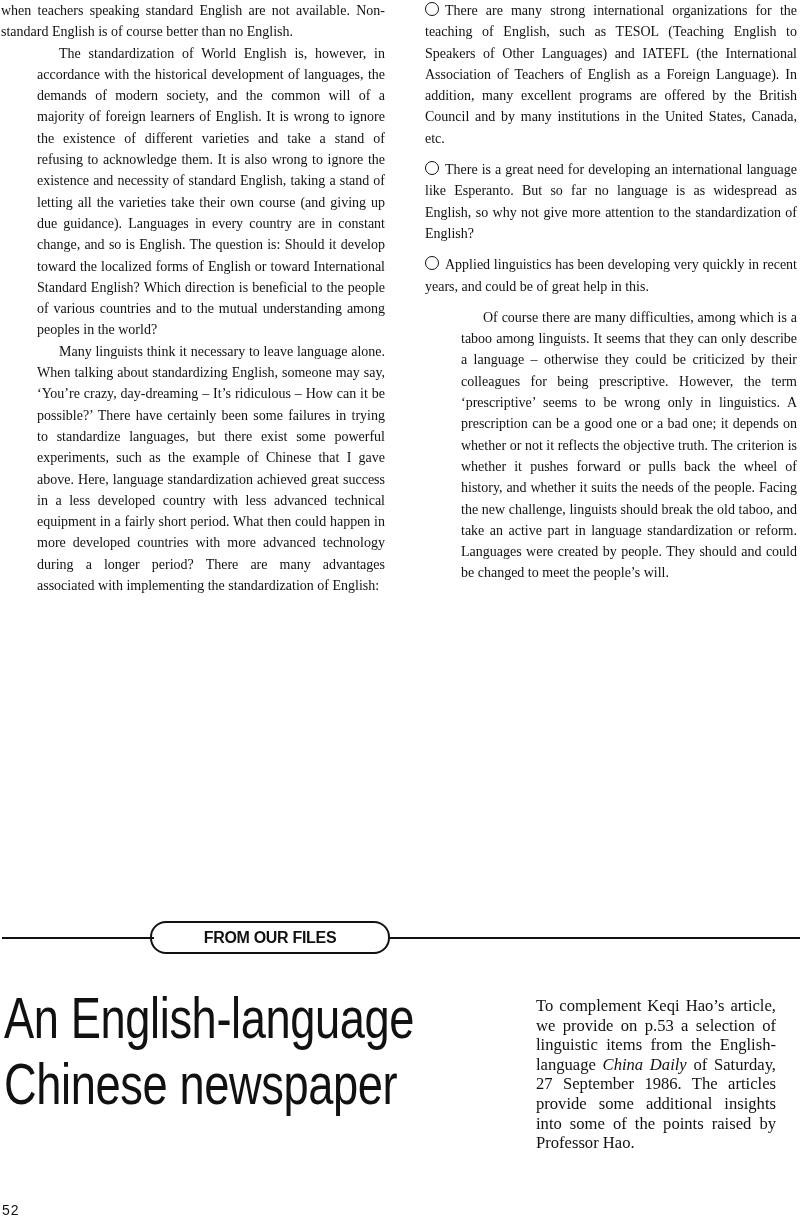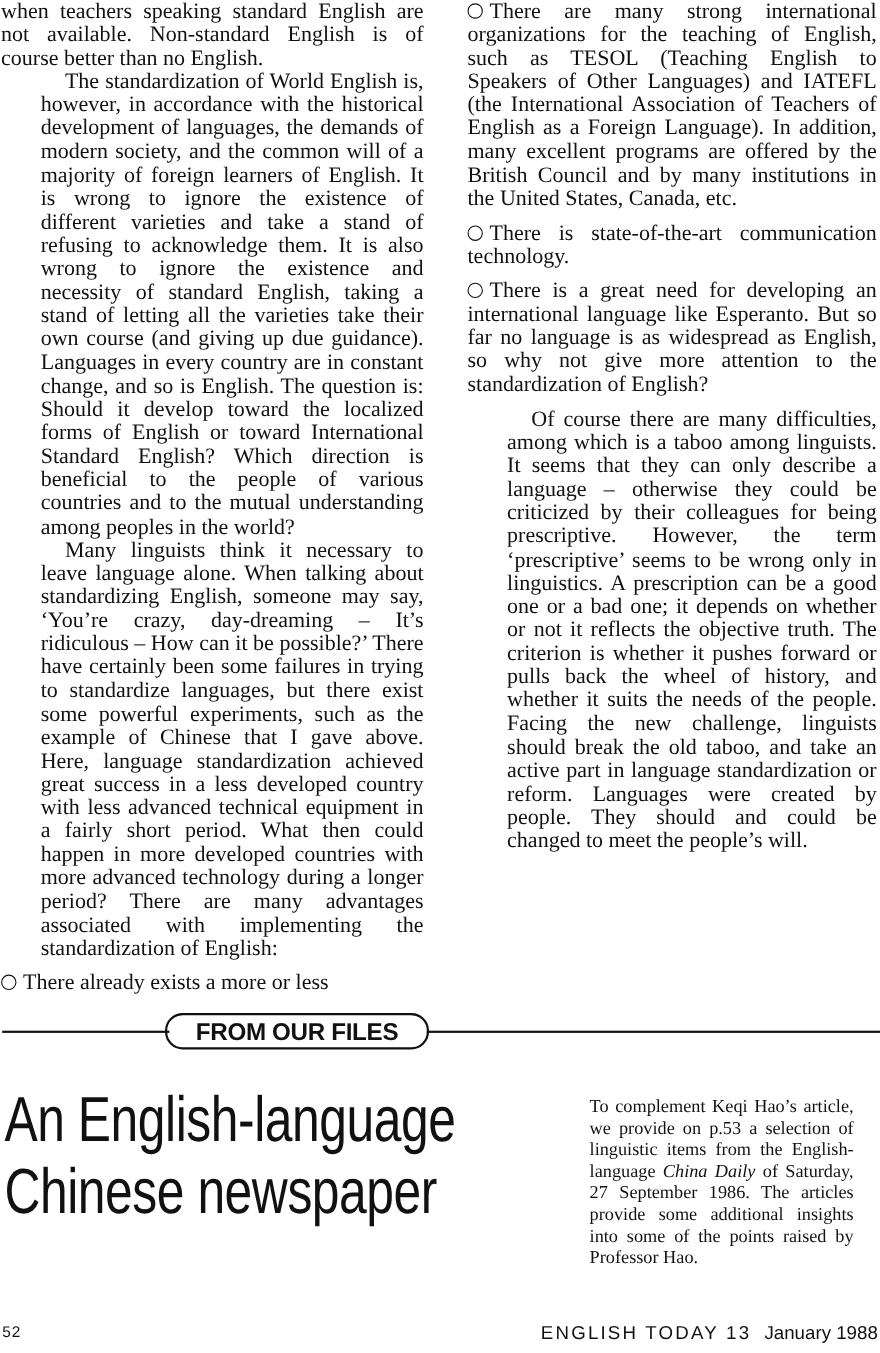--- a/index.html
+++ b/index.html
@@ -3,21 +3,21 @@
   <meta charset="utf-8">
   <style>
     html, body { margin: 0; padding: 0; background: #ffffff; }
     body {
       width: 800px; height: 1230px; position: relative; overflow: hidden;
       color: #111111;
       font-family: "Liberation Serif", "DejaVu Serif", serif;
     }
     .col {
       position: absolute; top: 0;
-      font-size: 20px; line-height: 21.3px;
+      font-size: 14px; line-height: 21.3px;
       text-align: justify; hyphens: manual;
     }
     .col-left { left: 1px; width: 384px; }
     .col-right { left: 425px; width: 372px; }
     .col p { margin: 0; }
     .col p.indent { text-indent: 22px; padding-left: 36px; }
     .col p.bullet { margin-bottom: 10px; }
     .col p.gap { margin-top: 10px; }
     .circ {
       display: inline-block; width: 14px; height: 14px;
@@ -30,21 +30,21 @@
     .banner .rule {
       position: absolute; top: 16px; height: 2px; background: #111;
     }
     .banner .rule-left { left: 2px; width: 152px; }
     .banner .rule-right { left: 388px; width: 412px; }
     .banner .pill {
       position: absolute; left: 150px; top: 0; width: 240px; height: 33px;
       border: 2px solid #111; border-radius: 16px; box-sizing: border-box;
       display: flex; align-items: center; justify-content: center;
       font-family: "Liberation Sans", "DejaVu Sans", sans-serif;
-      font-weight: bold; font-size: 22px; letter-spacing: -0.3px;
+      font-weight: bold; font-size: 16px; letter-spacing: -0.3px;
     }
     .headline {
       position: absolute; left: 4px; top: 985px; width: 500px;
       font-family: "Liberation Sans", "DejaVu Sans", sans-serif;
       font-size: 58px; line-height: 66px; font-weight: normal;
       transform: scaleX(0.78); transform-origin: left top;
       white-space: nowrap; letter-spacing: -0.5px;
     }
     .headline div { margin: 0; }
     .intro {
@@ -60,39 +60,37 @@
     .footer .journal { position: absolute; right: 2px; top: 0; font-size: 17px; }
     .footer .journal .name { letter-spacing: 2px; margin-right: 12px; }
   </style>
 </head>
 <body>
 
 <div class="col col-left">
   <p>when teachers speaking standard English are not available. Non-standard English is of course better than no English.</p>
   <p class="indent">The standardization of World English is, however, in accordance with the historical development of languages, the demands of modern society, and the common will of a majority of foreign learners of English. It is wrong to ignore the existence of different varieties and take a stand of refusing to acknowledge them. It is also wrong to ignore the existence and necessity of standard English, taking a stand of letting all the varieties take their own course (and giving up due guidance). Languages in every country are in constant change, and so is English. The question is: Should it develop toward the localized forms of English or toward Interna­tional Standard English? Which direction is beneficial to the people of various countries and to the mutual understanding among peoples in the world?</p>
   <p class="indent">Many linguists think it necessary to leave language alone. When talking about stan­dardizing English, someone may say, ‘You’re crazy, day-dreaming – It’s ridiculous – How can it be possible?’ There have certainly been some failures in trying to standardize languages, but there exist some powerful experiments, such as the example of Chinese that I gave above. Here, language standardi­zation achieved great success in a less developed country with less advanced techni­cal equipment in a fairly short period. What then could happen in more developed countries with more advanced technology during a longer period? There are many advantages associated with implementing the standardization of English:</p>
-  <p class="gap"><span class="circ"></span><span>There already exists a more or less</span></p>
 </div>
 
 <div class="col col-right">
   <p class="bullet"><span class="circ"></span><span>There are many strong international organizations for the teaching of English, such as TESOL (Teaching English to Speakers of Other Languages) and IATEFL (the International Association of Teachers of English as a Foreign Language). In addition, many excellent programs are offered by the British Council and by many institutions in the United States, Canada, etc.</span></p>
-  <p class="bullet"><span class="circ"></span><span>There is state-of-the-art communication technology.</span></p>
   <p class="bullet"><span class="circ"></span><span>There is a great need for developing an international language like Esperanto. But so far no language is as widespread as English, so why not give more attention to the standardization of English?</span></p>
+  <p class="bullet"><span class="circ"></span><span>Applied linguistics has been developing very quickly in recent years, and could be of great help in this.</span></p>
   <p class="indent gap">Of course there are many difficulties, among which is a taboo among linguists. It seems that they can only describe a language – otherwise they could be criticized by their colleagues for being prescriptive. However, the term ‘prescriptive’ seems to be wrong only in linguistics. A prescription can be a good one or a bad one; it depends on whether or not it reflects the objective truth. The criterion is whether it pushes forward or pulls back the wheel of history, and whether it suits the needs of the people. Facing the new challenge, linguists should break the old taboo, and take an active part in language standardization or reform. Languages were created by people. They should and could be changed to meet the people’s will.</p>
 </div>
 
 <div class="banner">
   <div class="rule rule-left"></div>
   <div class="pill">FROM OUR FILES</div>
   <div class="rule rule-right"></div>
 </div>
 
 <div class="headline">
   <div>An English-language</div>
   <div>Chinese newspaper</div>
 </div>
 
 <div class="intro"><span>To complement Keqi Hao’s article, we provide on p.53 a selection of linguistic items from the English-language </span><i>China Daily</i><span> of Saturday, 27 September 1986. The articles provide some additional insights into some of the points raised by Professor Hao.</span></div>
 
 <div class="footer">
   <span class="page-no">52</span>
-  <span class="journal"><span class="name">ENGLISH TODAY 13</span><span>January 1988</span></span>
 </div>
 
 </body></html>

